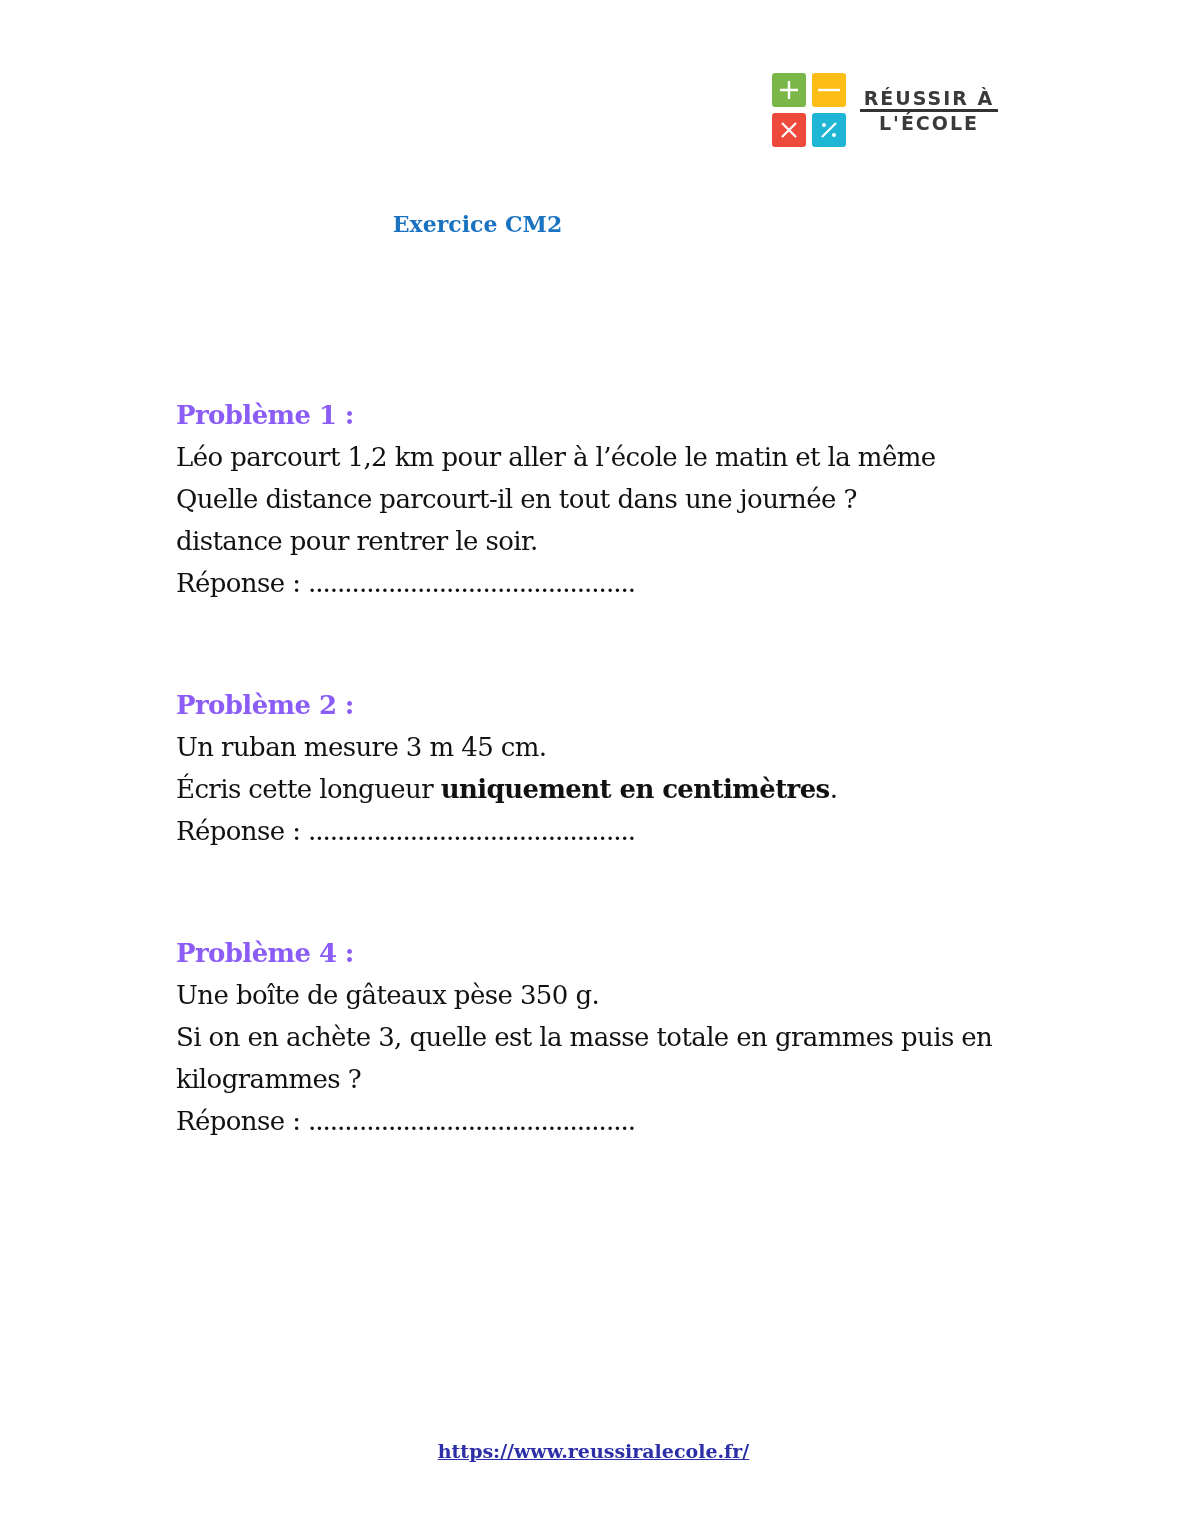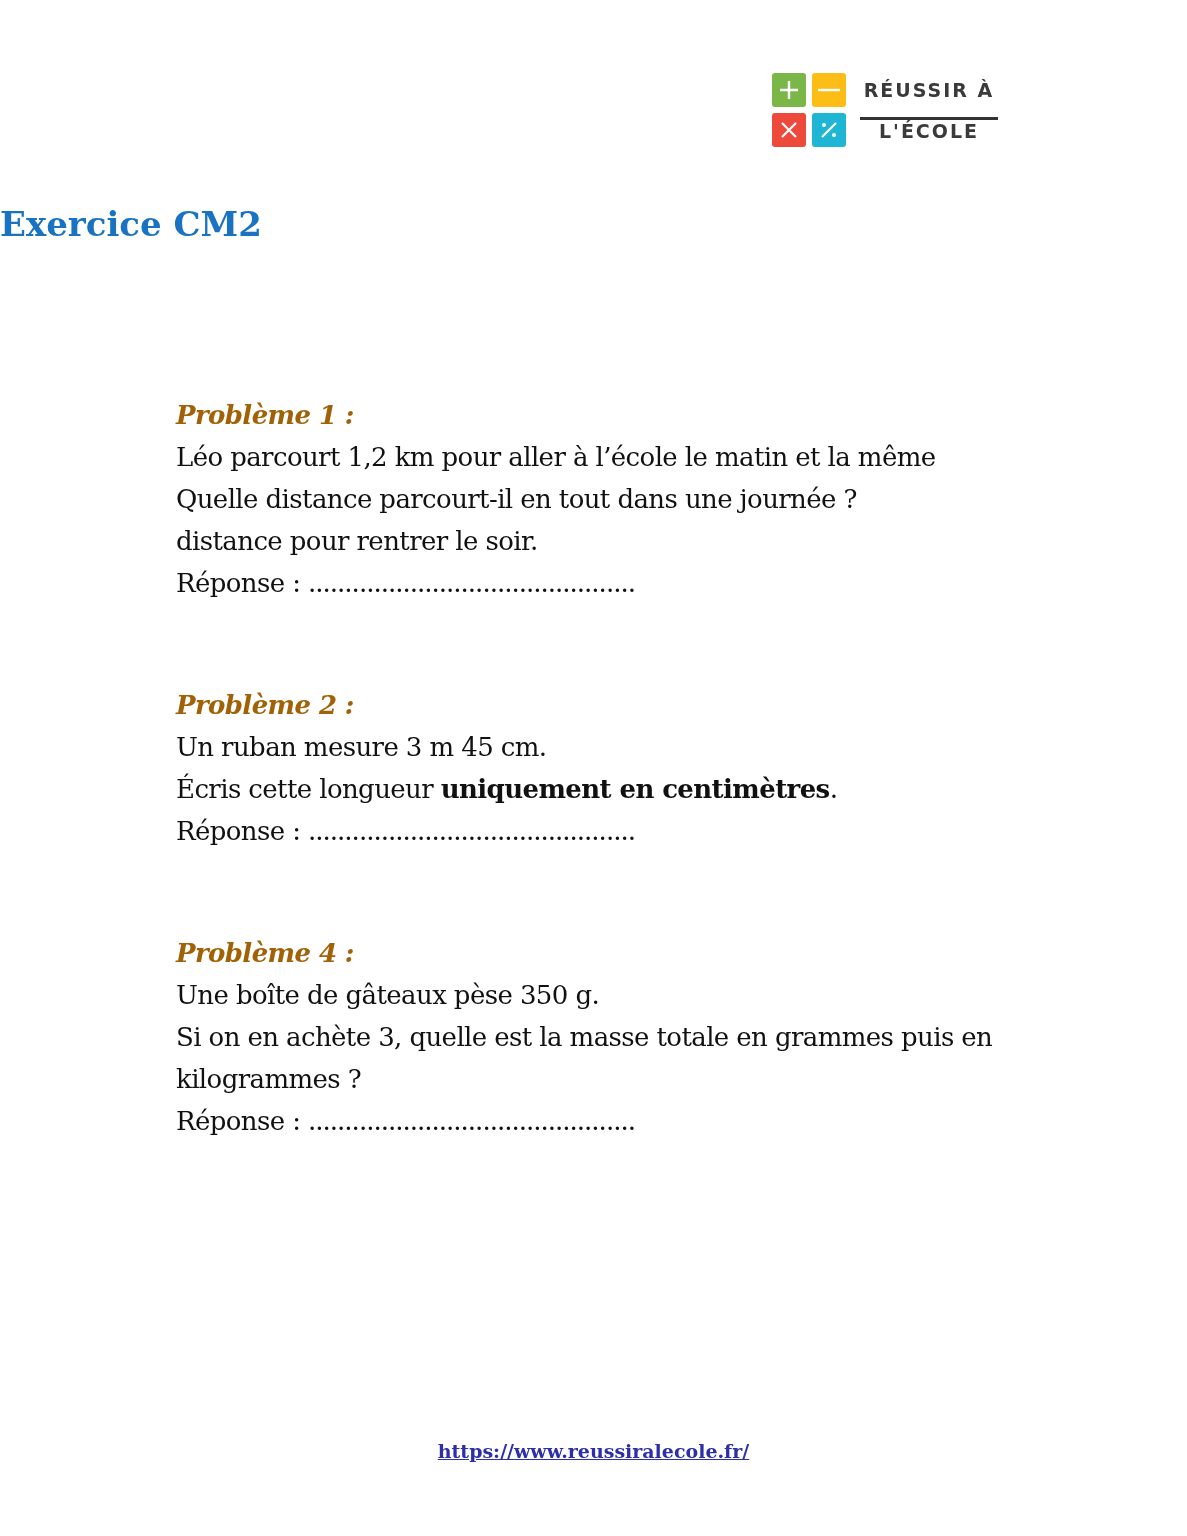--- a/index.html
+++ b/index.html
@@ -44,53 +44,53 @@
       width: 138px;
       display: flex;
       flex-direction: column;
       align-items: center;
       font-family: "DejaVu Sans", "Liberation Sans", sans-serif;
       font-weight: bold;
       color: #3a3a3a;
       letter-spacing: 2px;
       font-size: 19px;
     }
-    .logo-text .top { padding-bottom: 16px; }
+    .logo-text .top { padding-bottom: 0; }
     .logo-text .rule {
       width: 138px;
       height: 3px;
       background: #333333;
     }
     .logo-text .bottom { }
 
     .title-block {
       position: absolute;
       left: 0;
       top: 198px;
       width: 955px;
+      text-align: center;
       color: #1a73c0;
       font-family: "DejaVu Serif", serif;
       font-weight: bold;
-      font-size: 34px;
+      font-size: 22px;
       line-height: 52px;
     }
 
     .problem {
       position: absolute;
       left: 176px;
       width: 860px;
       font-family: "DejaVu Serif", "Liberation Serif", serif;
       font-size: 26px;
       line-height: 42px;
       letter-spacing: -0.6px;
     }
     .problem .heading {
-      color: #a16207;
+      color: #8b5cf6;
       font-weight: bold;
-      font-style: italic;
     }
     .problem .line { white-space: nowrap; }
     .problem b { font-weight: bold; }
     .dots { letter-spacing: -1px; }
 
     #p1 { top: 394px; }
     #p2 { top: 684px; }
     #p3 { top: 932px; }
 
     .footer-link {

